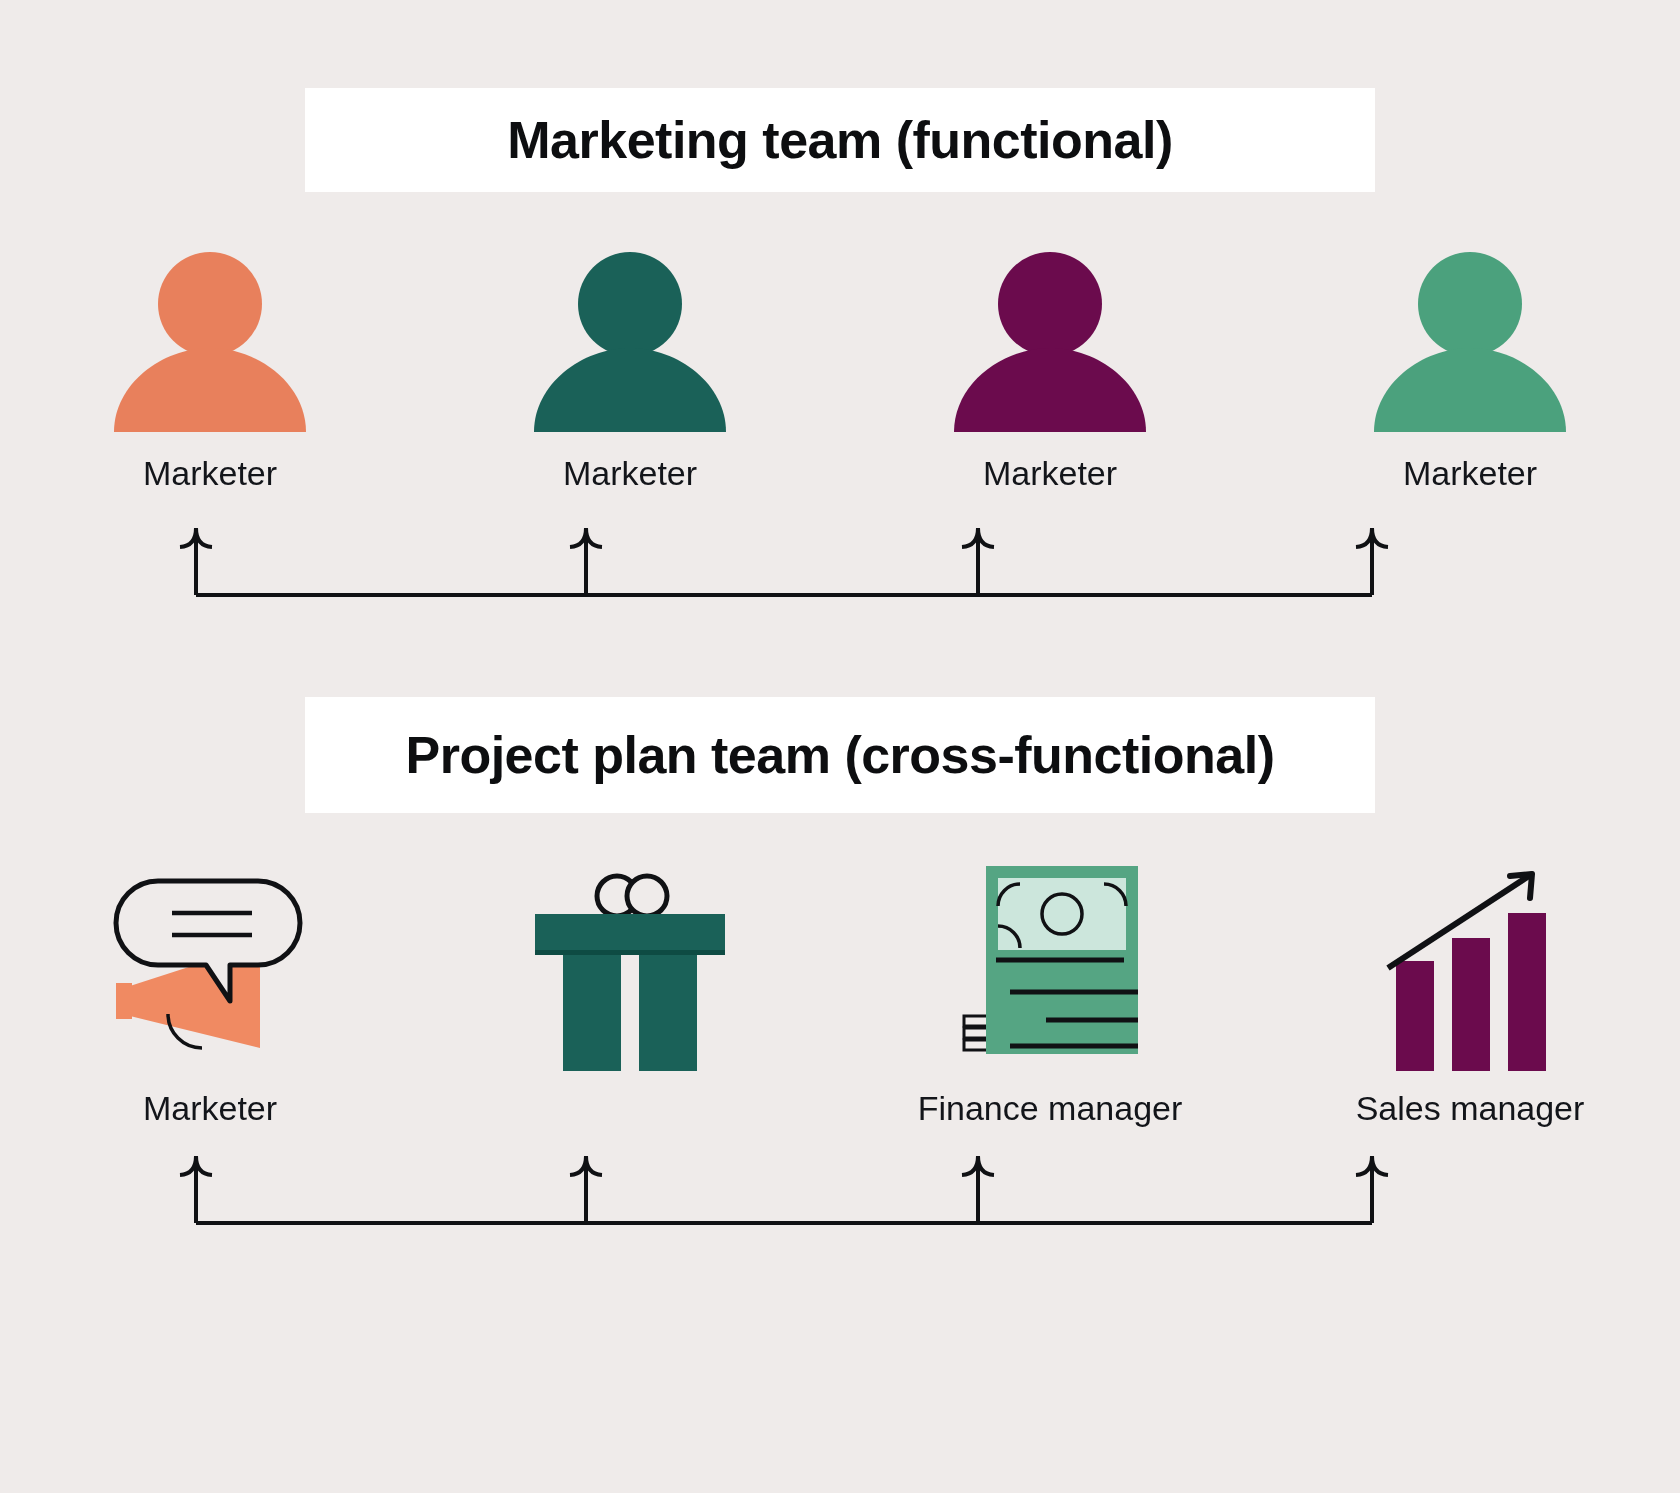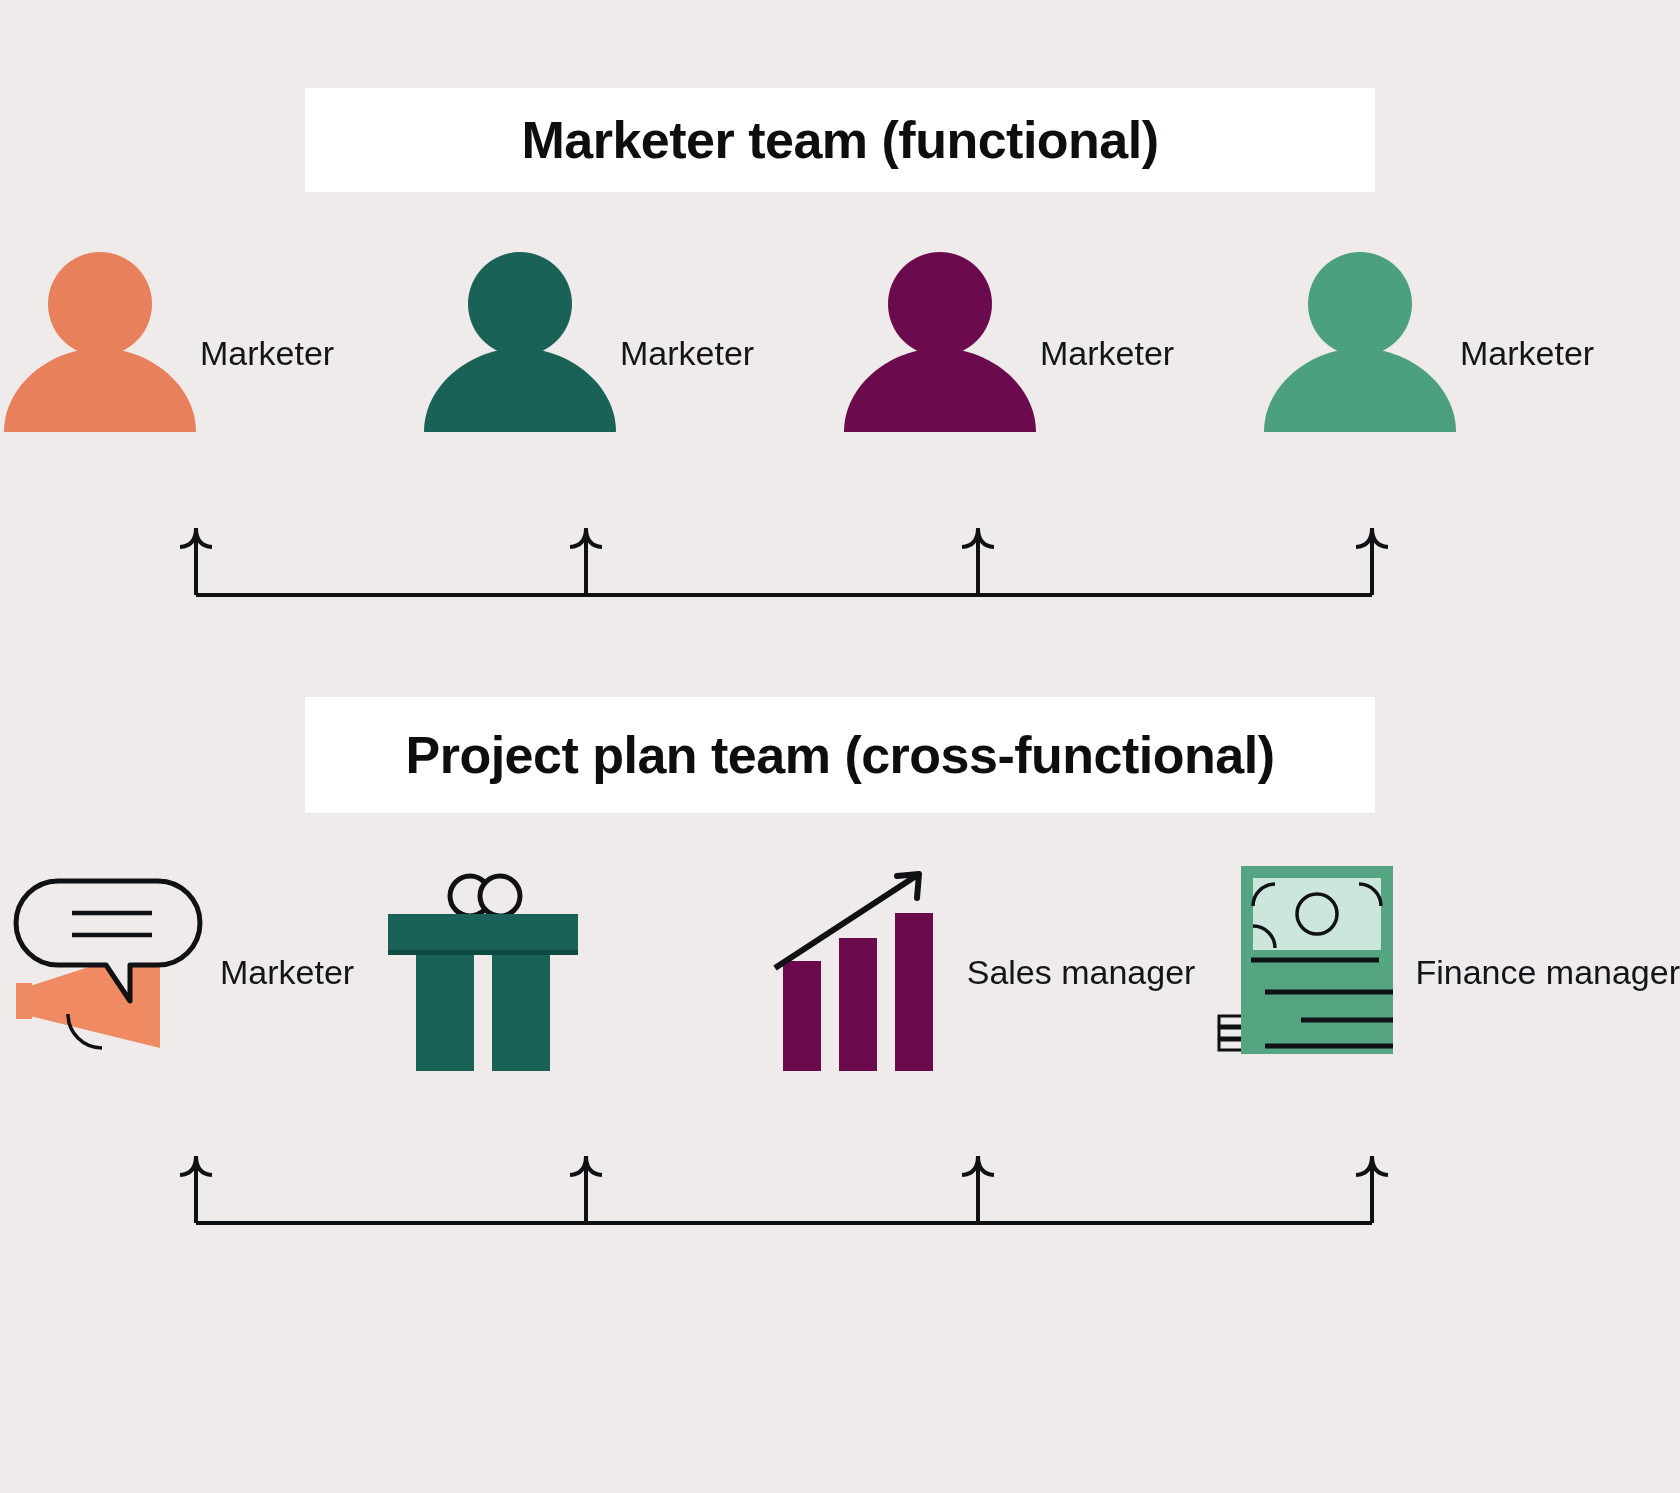--- a/index.html
+++ b/index.html
@@ -22,21 +22,21 @@
     letter-spacing:-0.5px;
     white-space:nowrap;
   }
   #banner-1 { left:305px; top:88px; width:1070px; height:104px; font-size:52px; }
   #banner-2 { left:305px; top:697px; width:1070px; height:116px; font-size:52px; }
 
   
   .row { position:absolute; left:0; width:1680px; display:flex; }
   .col {
     flex:1 1 0;
-    display:flex; flex-direction:row; align-items:center;
+    display:flex; flex-direction:column; align-items:center;
   }
   .person { width:200px; height:180px; }
   .label {
     margin-top:22px;
     font-size:34px;
     color:#13151A;
     font-weight:400;
     white-space:nowrap;
   }
   #row-top { top:252px; }
@@ -61,21 +61,21 @@
     font-weight:500;
     letter-spacing:-1px;
   }
 </style>
 </head>
 <body>
 
 <div class="canvas">
 
   <div id="banner-1" class="banner">
-    <span>Marketer team (functional)</span>
+    <span>Marketing team (functional)</span>
   </div>
 
   <div id="row-top" class="row">
 
     <div class="col">
       <svg class="person" viewBox="0 0 200 180">
         <circle cx="100" cy="52" r="52" fill="#E8805C"></circle>
         <path d="M100 96 C 148 96 196 132 196 180 L 4 180 C 4 132 52 96 100 96 Z" fill="#E8805C"></path>
       </svg>
       <div class="label">Marketer</div>
@@ -156,55 +156,55 @@
 
           <rect x="38" y="99" width="58" height="116" fill="#1A6158"></rect>
           <rect x="114" y="99" width="58" height="116" fill="#1A6158"></rect>
         </svg>
       </div>
     </div>
 
     <div class="col">
       <div class="icon-box">
         <svg width="200" height="215" viewBox="0 0 200 215">
+
+          <g>
+            <rect x="14" y="160" width="62" height="10" fill="#EFEBEA" stroke="#101114" stroke-width="3"></rect>
+            <rect x="14" y="172" width="62" height="10" fill="#EFEBEA" stroke="#101114" stroke-width="3"></rect>
+            <rect x="14" y="184" width="62" height="10" fill="#EFEBEA" stroke="#101114" stroke-width="3"></rect>
+          </g>
+
+          <rect x="36" y="10" width="152" height="188" fill="#55A583"></rect>
+
+          <rect x="48" y="22" width="128" height="72" fill="#CCE6DC"></rect>
+          <circle cx="112" cy="58" r="20" fill="none" stroke="#101114" stroke-width="3.5"></circle>
+          <path d="M70 28 A 22 22 0 0 0 48 50" fill="none" stroke="#101114" stroke-width="3.5"></path>
+          <path d="M48 70 A 22 22 0 0 1 70 92" fill="none" stroke="#101114" stroke-width="3.5"></path>
+          <path d="M154 28 A 22 22 0 0 1 176 50" fill="none" stroke="#101114" stroke-width="3.5"></path>
+
+          <line x1="46" y1="104" x2="174" y2="104" stroke="#101114" stroke-width="5"></line>
+          <line x1="60" y1="136" x2="188" y2="136" stroke="#101114" stroke-width="5"></line>
+          <line x1="96" y1="164" x2="188" y2="164" stroke="#101114" stroke-width="5"></line>
+          <line x1="60" y1="190" x2="188" y2="190" stroke="#101114" stroke-width="5"></line>
+        </svg>
+      </div>
+      <div class="label">Finance manager</div>
+    </div>
+
+    <div class="col">
+      <div class="icon-box">
+        <svg width="200" height="215" viewBox="0 0 200 215">
           <rect x="26" y="105" width="38" height="110" fill="#6B0B4D"></rect>
           <rect x="82" y="82" width="38" height="133" fill="#6B0B4D"></rect>
           <rect x="138" y="57" width="38" height="158" fill="#6B0B4D"></rect>
           <line x1="18" y1="112" x2="162" y2="18" stroke="#101114" stroke-width="6"></line>
           <path d="M162 18 L140 20 M162 18 L160 42" stroke="#101114" stroke-width="6" fill="none" stroke-linecap="round"></path>
         </svg>
       </div>
       <div class="label">Sales manager</div>
-    </div>
-
-    <div class="col">
-      <div class="icon-box">
-        <svg width="200" height="215" viewBox="0 0 200 215">
-
-          <g>
-            <rect x="14" y="160" width="62" height="10" fill="#EFEBEA" stroke="#101114" stroke-width="3"></rect>
-            <rect x="14" y="172" width="62" height="10" fill="#EFEBEA" stroke="#101114" stroke-width="3"></rect>
-            <rect x="14" y="184" width="62" height="10" fill="#EFEBEA" stroke="#101114" stroke-width="3"></rect>
-          </g>
-
-          <rect x="36" y="10" width="152" height="188" fill="#55A583"></rect>
-
-          <rect x="48" y="22" width="128" height="72" fill="#CCE6DC"></rect>
-          <circle cx="112" cy="58" r="20" fill="none" stroke="#101114" stroke-width="3.5"></circle>
-          <path d="M70 28 A 22 22 0 0 0 48 50" fill="none" stroke="#101114" stroke-width="3.5"></path>
-          <path d="M48 70 A 22 22 0 0 1 70 92" fill="none" stroke="#101114" stroke-width="3.5"></path>
-          <path d="M154 28 A 22 22 0 0 1 176 50" fill="none" stroke="#101114" stroke-width="3.5"></path>
-
-          <line x1="46" y1="104" x2="174" y2="104" stroke="#101114" stroke-width="5"></line>
-          <line x1="60" y1="136" x2="188" y2="136" stroke="#101114" stroke-width="5"></line>
-          <line x1="96" y1="164" x2="188" y2="164" stroke="#101114" stroke-width="5"></line>
-          <line x1="60" y1="190" x2="188" y2="190" stroke="#101114" stroke-width="5"></line>
-        </svg>
-      </div>
-      <div class="label">Finance manager</div>
     </div>
 
   </div>
 
   <svg id="bracket-2" class="bracket" viewBox="0 0 1680 80">
     <g fill="none" stroke="#101114" stroke-width="4" stroke-linecap="butt">
       <path d="M196 75 L196 10"></path>
       <path d="M180 27 Q196 26 196 8 Q196 26 212 27"></path>
       <path d="M586 75 L586 10"></path>
       <path d="M570 27 Q586 26 586 8 Q586 26 602 27"></path>

